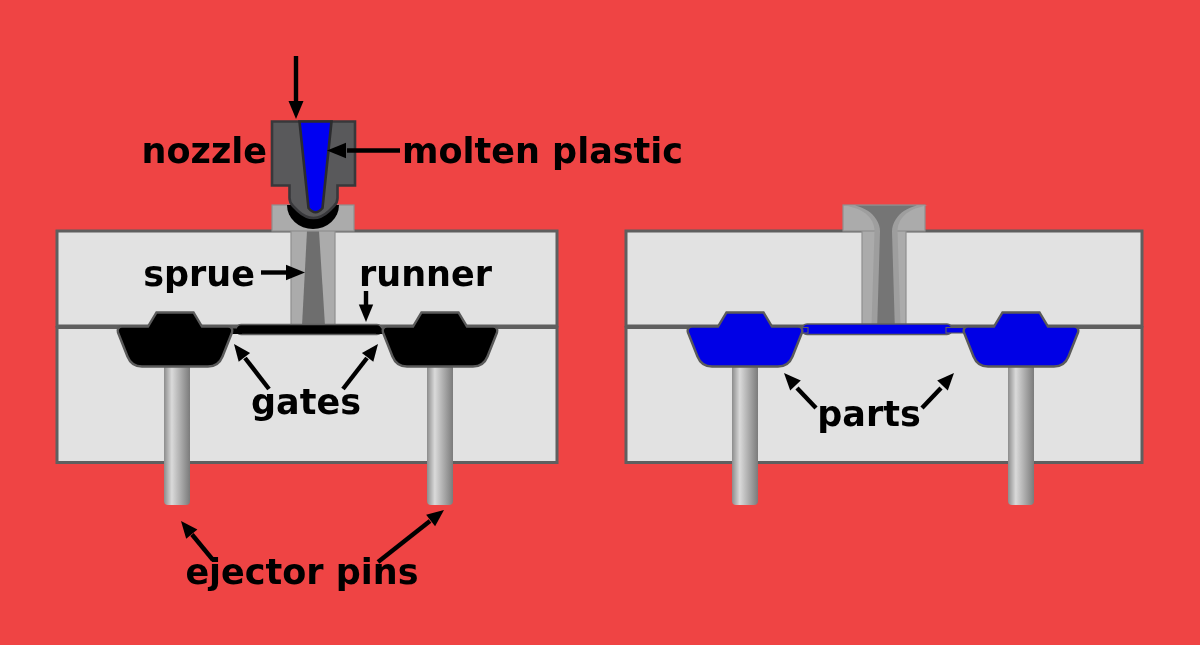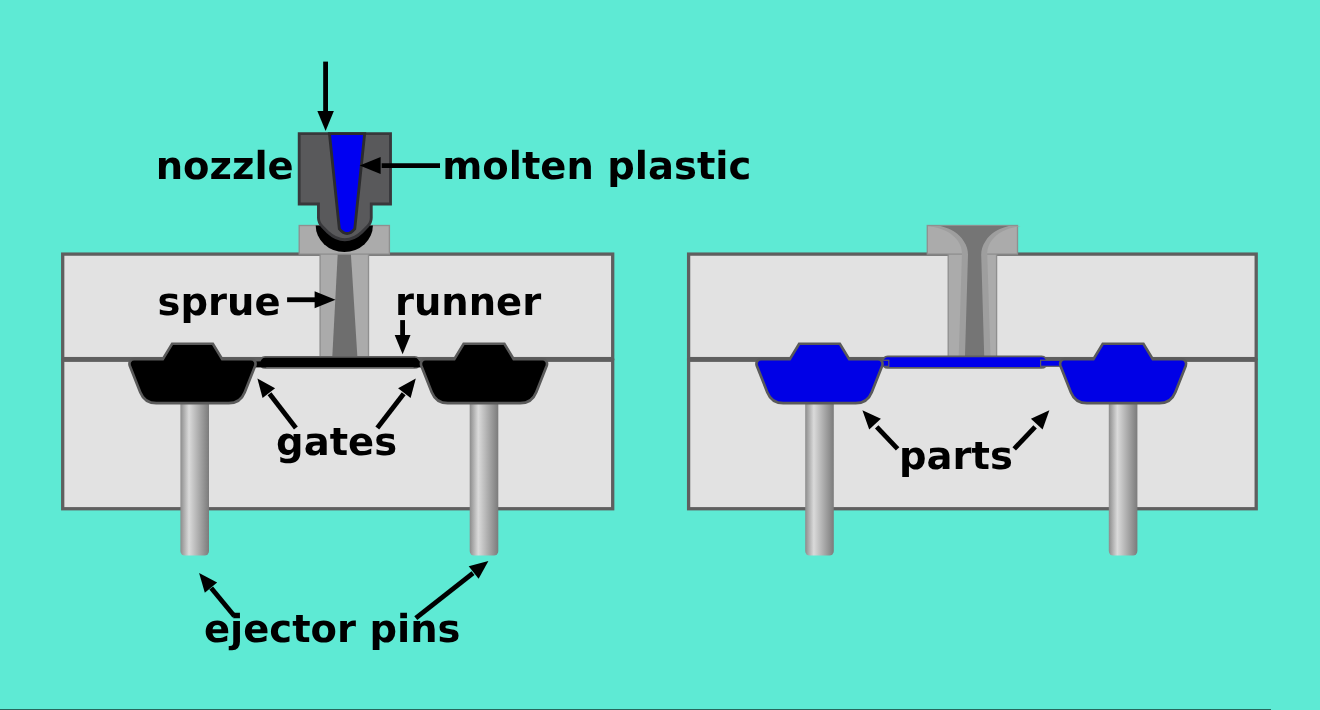--- a/index.html
+++ b/index.html
@@ -1,17 +1,17 @@
 <!DOCTYPE html>
 <html><head>
 <meta charset="utf-8">
 <style>
   html,body{margin:0;padding:0;background:#000;}
   .stage{
-    position:relative;width:1200px;height:645px;background:#5eead4;overflow:hidden;
+    position:relative;width:1200px;height:645px;background:#ef4444;overflow:hidden;
     font-family:"DejaVu Sans","Liberation Sans",sans-serif;
   }
   svg{display:block}
   text{
     font-family:"DejaVu Sans","Liberation Sans",sans-serif;
     font-weight:bold;font-size:35px;fill:#000;
   }
   .arrow-line{stroke:#000;stroke-width:4.4;fill:none;}
   .arrow-head{fill:#000;stroke:none;}
   .plate{fill:#e2e2e2;stroke:#5f5f5f;stroke-width:3;}

